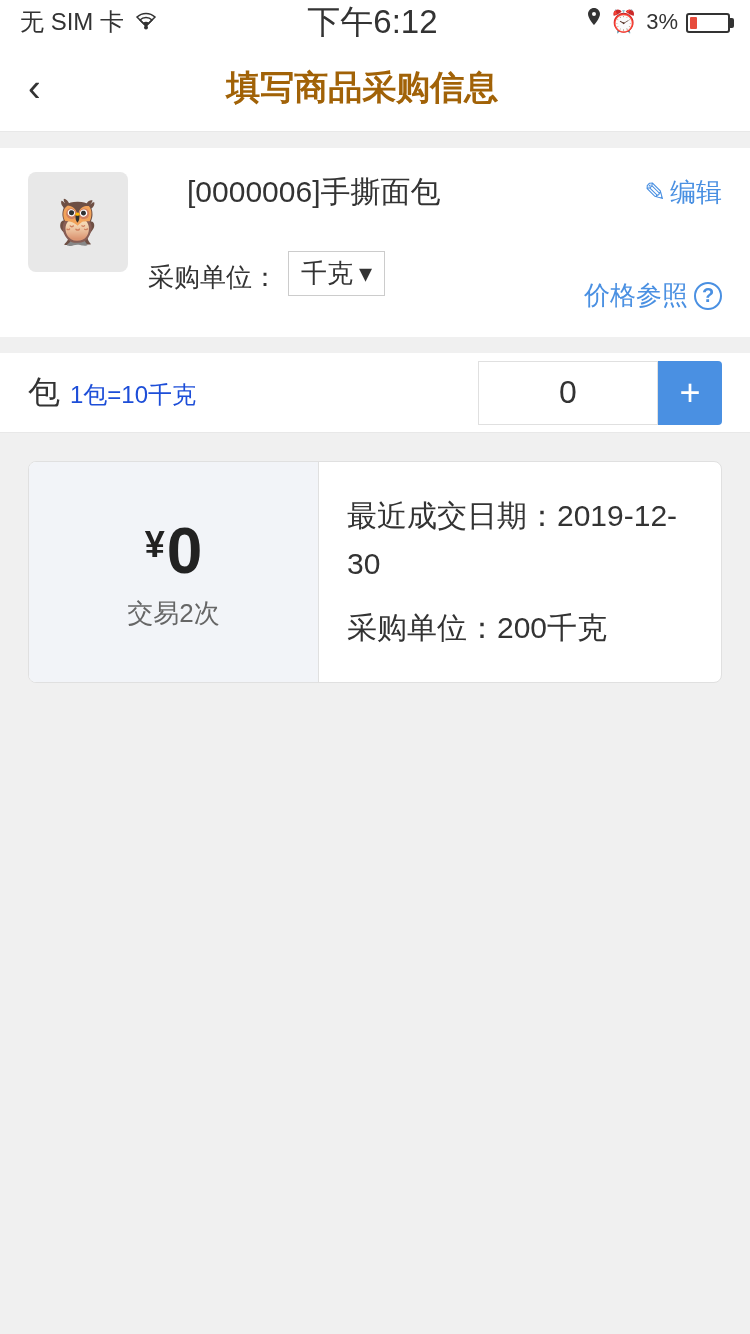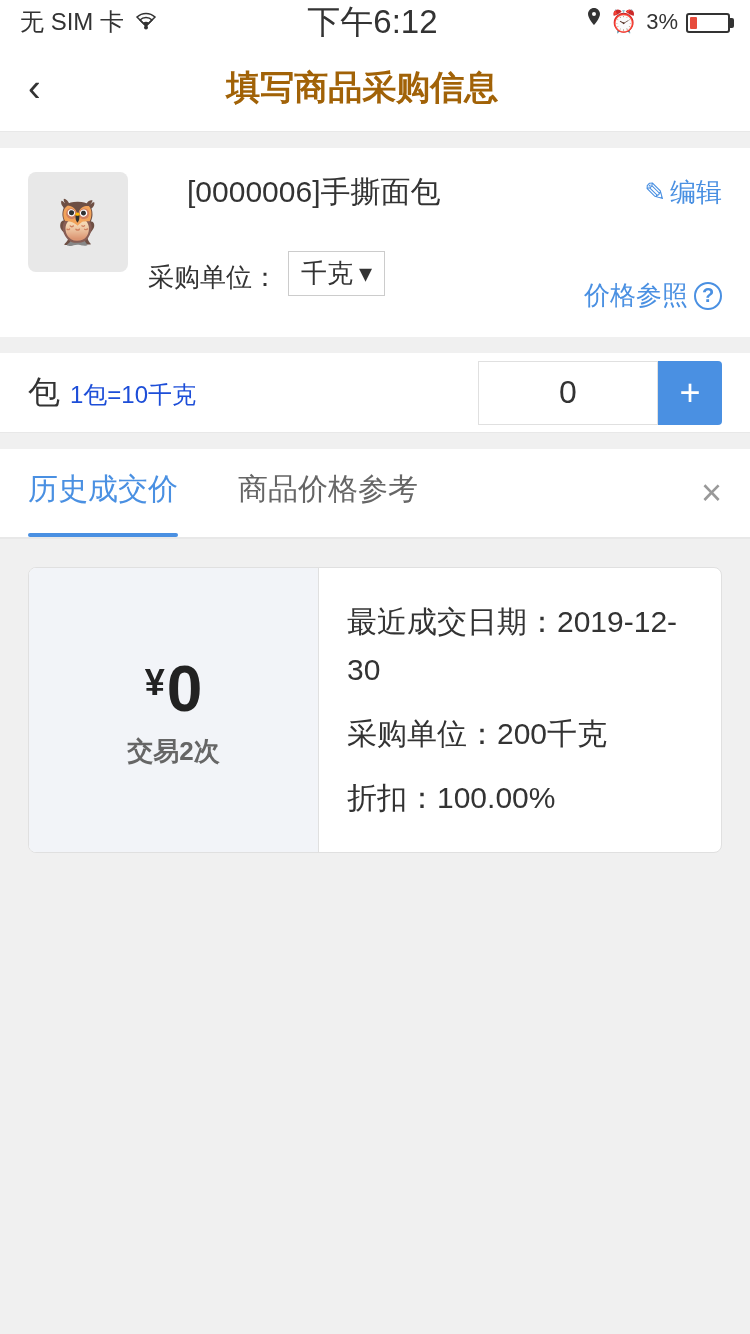--- a/index.html
+++ b/index.html
@@ -306,21 +306,20 @@
     }
     .price-currency {
       font-size: 36px;
       margin-top: 10px;
       margin-right: 2px;
     }
     .price-sub {
       font-size: 26px;
       color: #666;
       margin-top: 8px;
-      font-weight: bold;
     }
     .price-right {
       flex: 1;
       padding: 30px 28px;
       display: flex;
       flex-direction: column;
       justify-content: center;
       gap: 16px;
     }
     .price-detail-row {
@@ -414,45 +413,32 @@
       <span>0</span>
     </div>
     <div class="qty-btn">
       <span>+</span>
     </div>
   </div>
 </div>
 
 <div class="main-content">
 
-  <div class="tabs-container">
-    <div class="tab-item">
-      <span class="tab-label">历史成交价</span>
-      <div class="tab-underline"></div>
-    </div>
-    <div class="tab-item">
-      <span class="tab-label inactive">商品价格参考</span>
-    </div>
-    <div class="tab-close">×</div>
-  </div>
 
   <div class="price-card">
     <div class="price-left">
       <div class="price-value">
         <span class="price-currency">¥</span>
         <span>0</span>
       </div>
       <div class="price-sub">交易2次</div>
     </div>
     <div class="price-right">
       <div class="price-detail-row">
         <span>最近成交日期：</span><span>2019-12-30</span>
       </div>
       <div class="price-detail-row">
         <span>采购单位：</span><span>200千克</span>
       </div>
-      <div class="price-detail-row">
-        <span>折扣：</span><span>100.00%</span>
-      </div>
     </div>
   </div>
 
 </div>
 
 </body></html>

